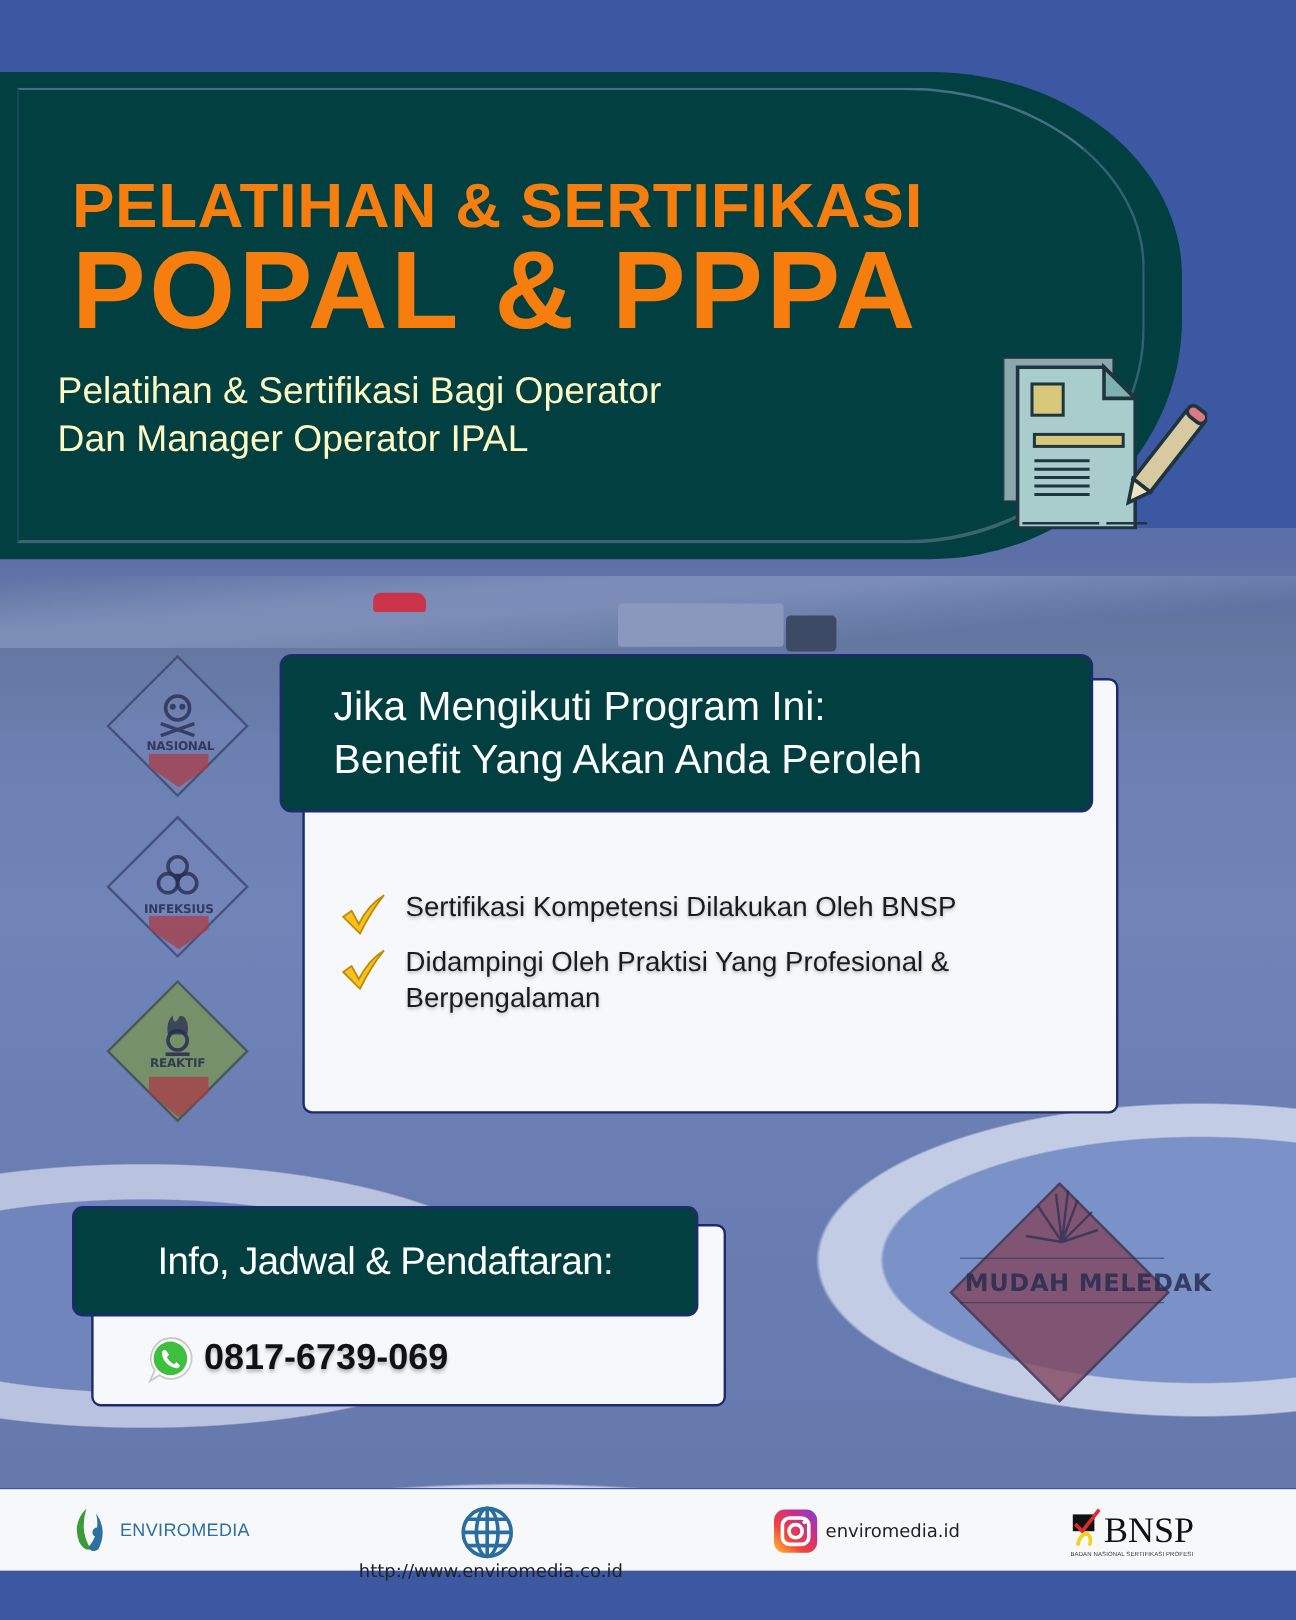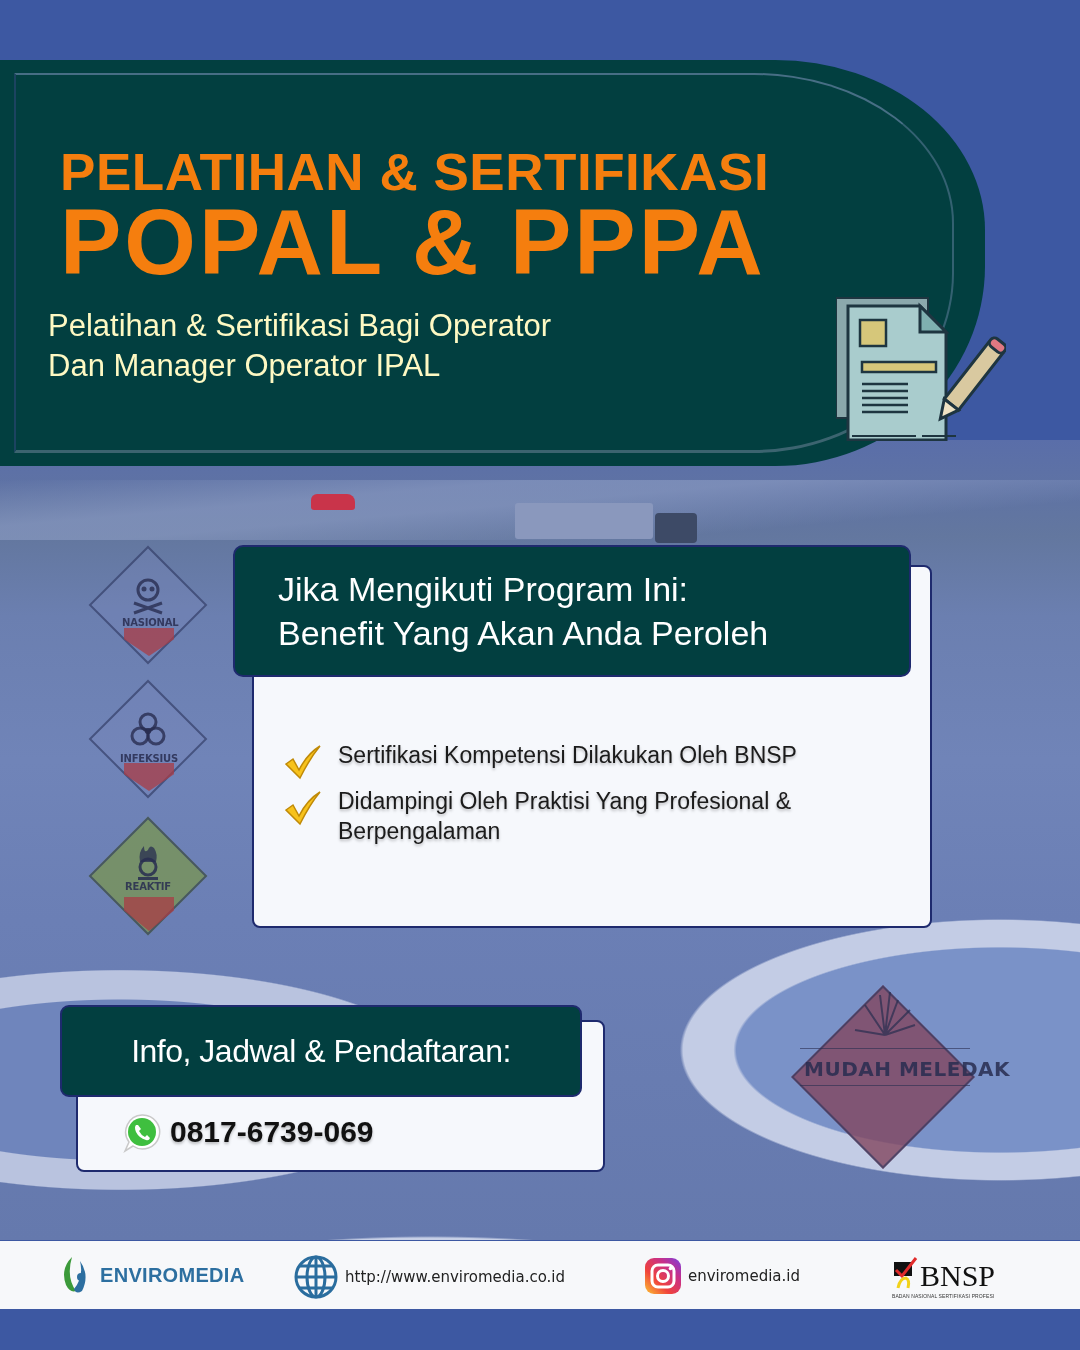--- a/index.html
+++ b/index.html
@@ -145,24 +145,24 @@
   .footer {
     position: absolute; left: 0; top: 1241px; width: 1080px; height: 68px;
     background: #f7f8fa;
   }
   .footer-bottom {
     position: absolute; left: 0; top: 1309px; width: 1080px; height: 41px;
     background: #3d58a2;
   }
   .f-item { position: absolute; display: flex; align-items: center; }
   .f-enviro { left: 60px; top: 1255px; }
-  .f-web { left: 293px; top: 1254px; }
+  .f-web { left: 293px; top: 1254px; flex-direction: column; }
   .f-ig { left: 644px; top: 1257px; }
   .f-bnsp { left: 892px; top: 1256px; }
-  .enviro-text { color: #2d6fa0; font-weight: bold; font-size: 20px; margin-left: 4px; letter-spacing: .3px; text-align: center; }
+  .enviro-text { color: #2d6fa0; font-weight: normal; font-size: 15px; margin-left: 4px; letter-spacing: .3px; text-align: center; }
   .f-text { color: #222; font-size: 15px; margin-left: 6px; font-family: "DejaVu Sans", sans-serif; }
   .bnsp-wrap { display: flex; flex-direction: column; }
   .bnsp-top { display: flex; align-items: flex-end; }
   .bnsp-text { font-family: "Liberation Serif", serif; font-size: 30px; color: #111; line-height: 28px; margin-left: 2px; }
   .bnsp-sub { font-size: 5px; color: #333; margin-top: 3px; letter-spacing: .1px; white-space: nowrap; }
 </style>
 </head>
 <body>
 
 <div class="photo-bg"></div>

